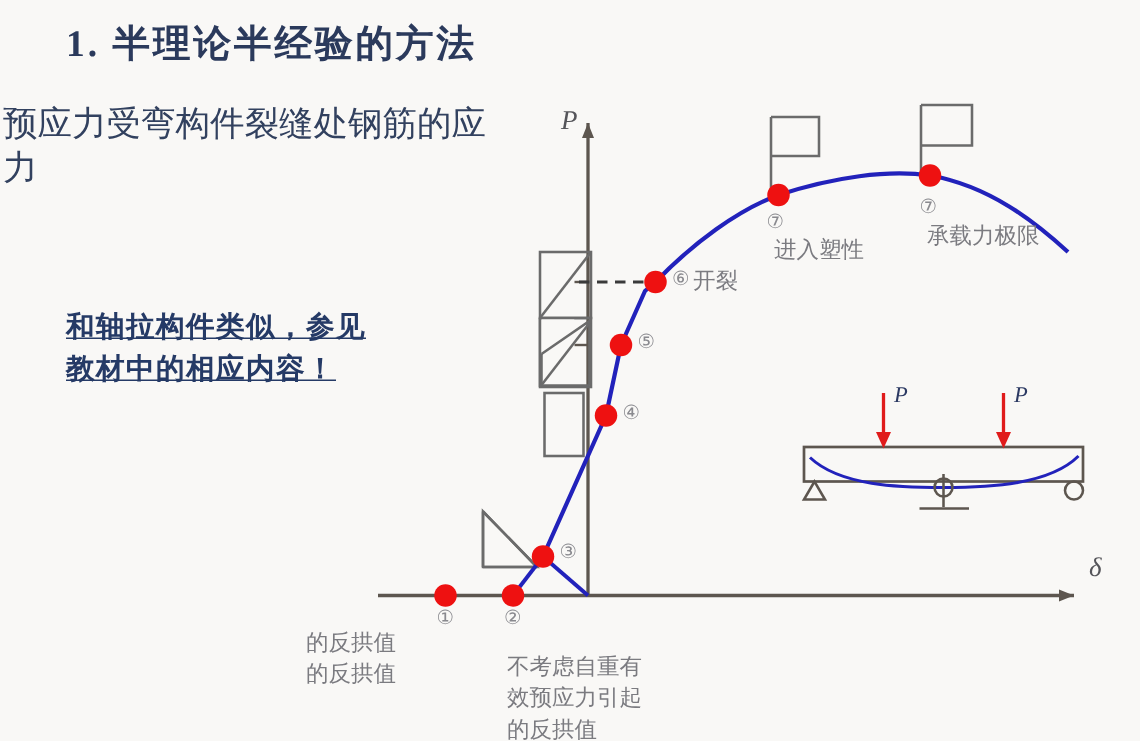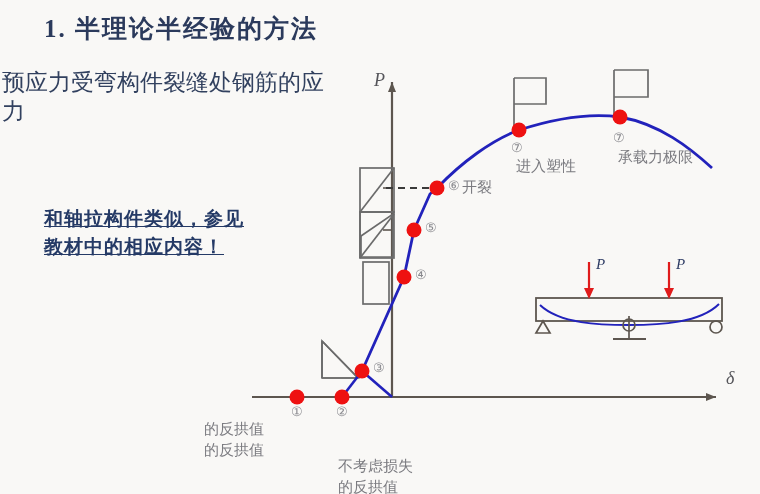--- a/index.html
+++ b/index.html
@@ -204,19 +204,20 @@
   <div class="circ" style="left:511px;top:140px;">⑦</div>
   <div class="circ" style="left:613px;top:130px;">⑦</div>
 
   <div class="lbl lbl-cn" style="left:462px;top:178px;">开裂</div>
   <div class="lbl lbl-cn" style="left:516px;top:157px;">进入塑性</div>
   <div class="lbl lbl-cn" style="left:618px;top:148px;">承载力极限</div>
 
   <div class="bottom-note" style="left:204px;top:420px;">的反拱值</div>
   <div class="bottom-note" style="left:204px;top:441px;">的反拱值</div>
 
-  <div class="bottom-note" style="left:338px;top:457px;">不考虑损失</div>
+  <div class="bottom-note" style="left:338px;top:436px;">不考虑自重有</div>
+  <div class="bottom-note" style="left:338px;top:457px;">效预应力引起</div>
   <div class="bottom-note" style="left:338px;top:478px;">的反拱值</div>
 
   <div class="load-P" style="left:596px;top:256px;">P</div>
   <div class="load-P" style="left:676px;top:256px;">P</div>
 
 </div>
 
 </body></html>

